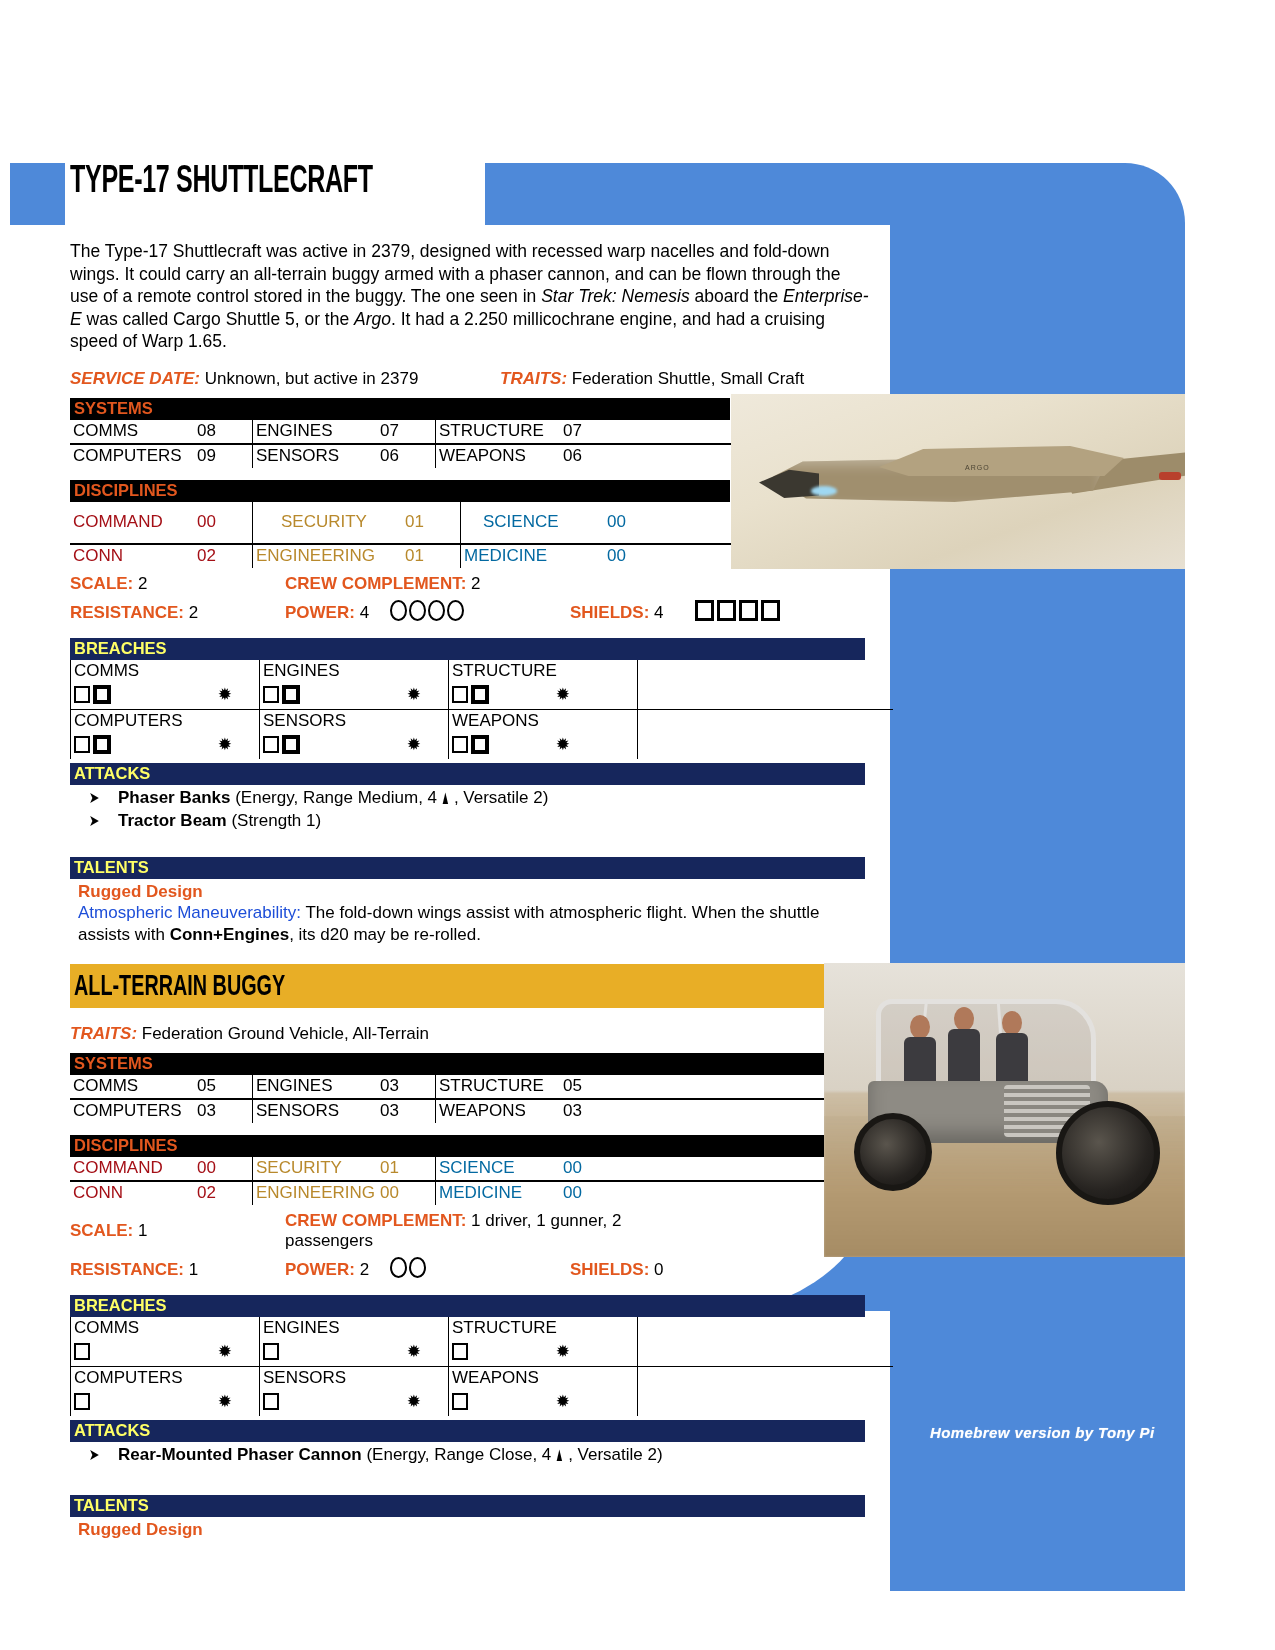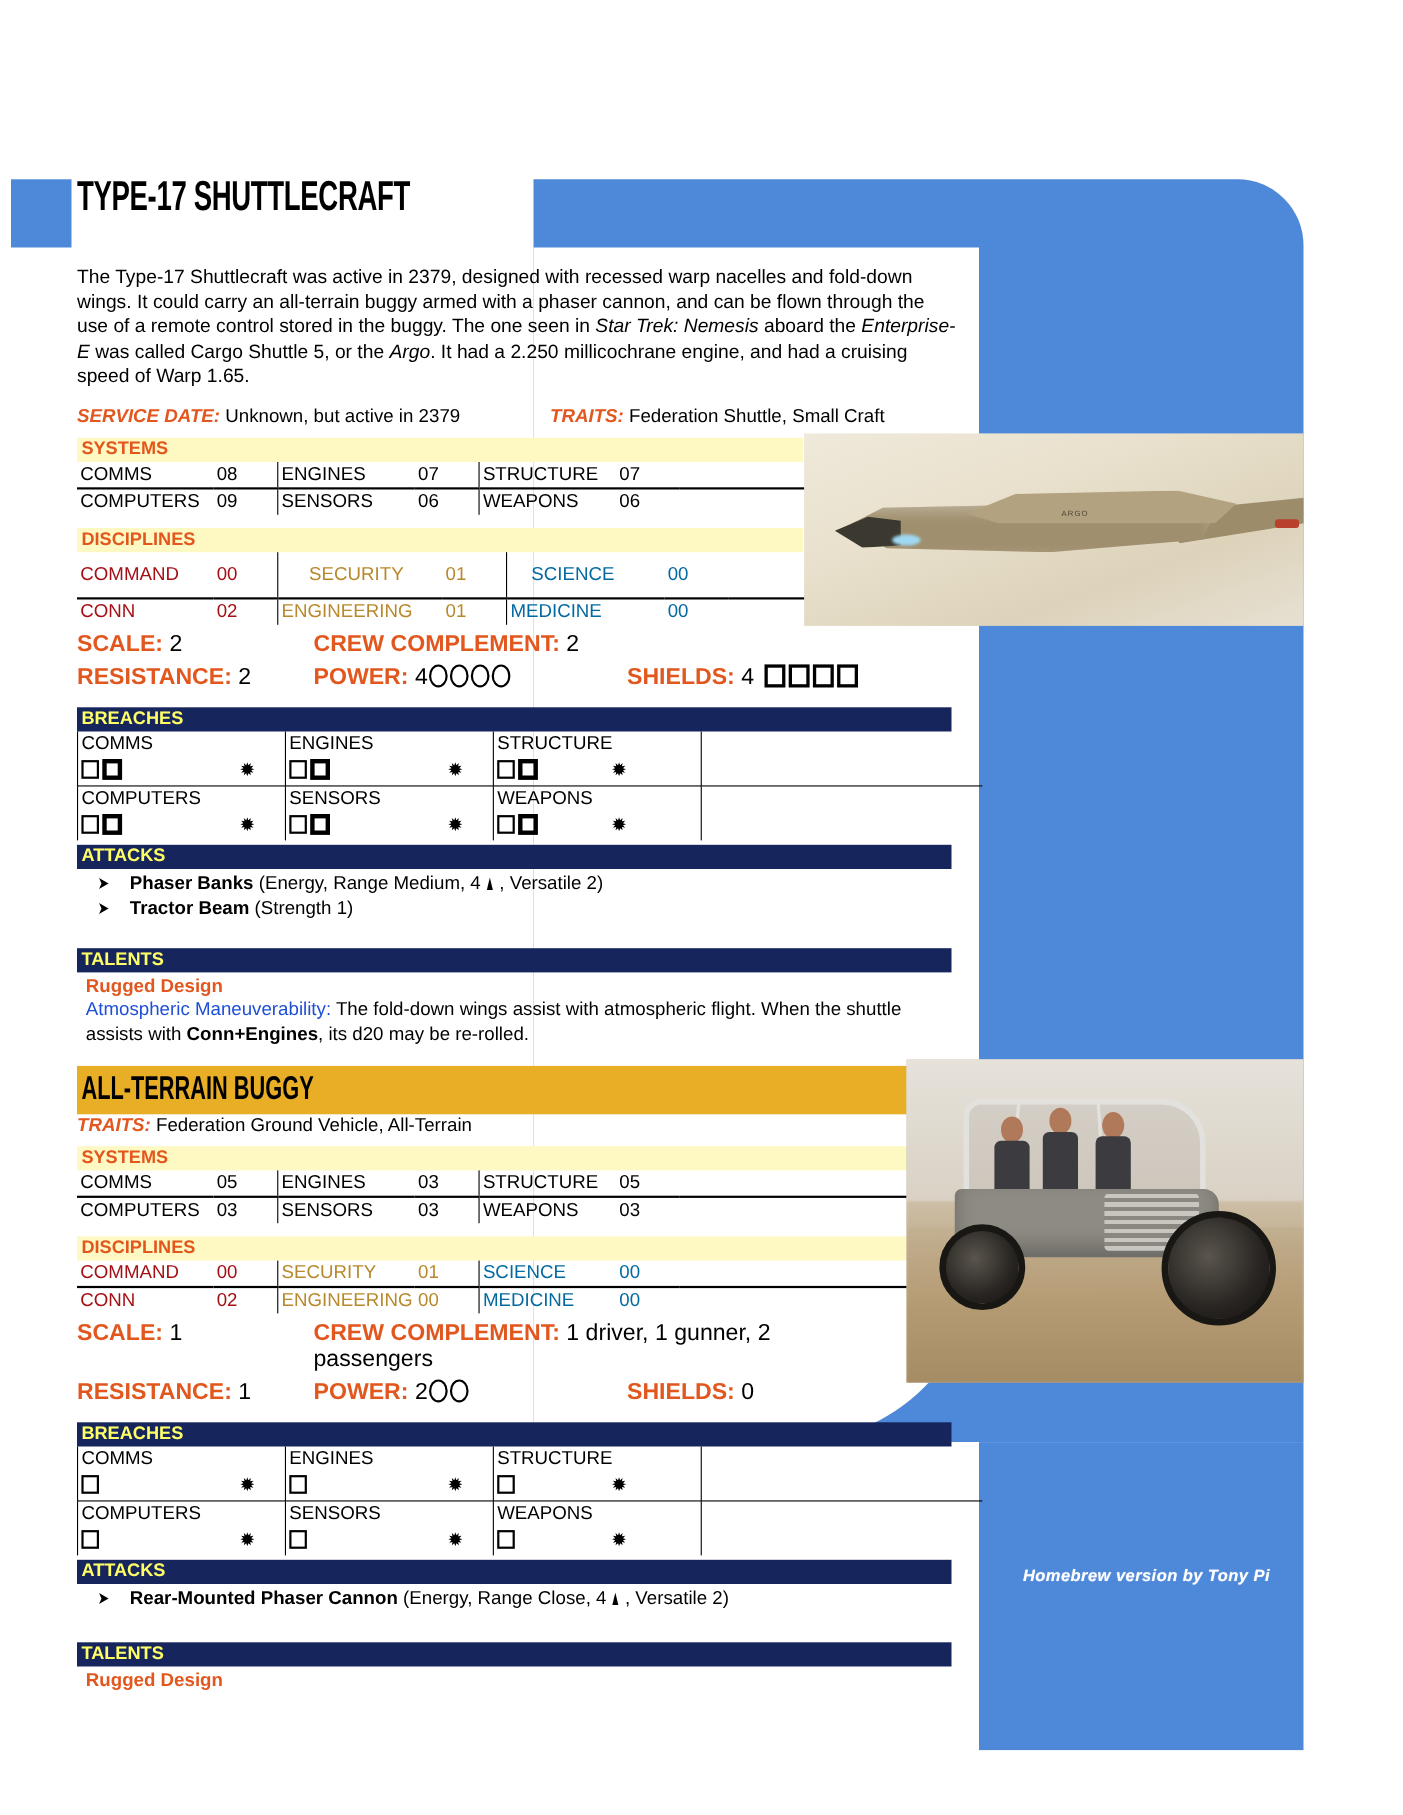--- a/index.html
+++ b/index.html
@@ -105,21 +105,21 @@
 
   
   .bar {
     font-weight: bold;
     font-size: 16.5px;
     padding: 1px 4px 2px 4px;
     letter-spacing: 0px;
     line-height: 19px;
   }
   .bar-yellow {
-    background: #fef9c3;
+    background: #000000;
     color: #e2571e;
     width: 795px;
     box-sizing: border-box;
   }
   .bar-yellow.short { width: 660px; }
   .bar-navy {
     background: #16265c;
     color: #ffff66;
     width: 795px;
     box-sizing: border-box;
@@ -145,21 +145,22 @@
   .col-command { color: #a40f16; }
   .col-security { color: #b8892c; margin-top: 48px; }
   .col-science { color: #0369a1; }
 
   
   .disc-tall td { height: 38px; vertical-align: top; padding-top: 1px; }
 
   
   .stat-line {
     display: flex;
-    font-size: 21px;
+    align-items: center;
+    font-size: 17px;
     margin: 6px 0 0 0;
     color: #000;
   }
   .stat-label { color: #e2571e; font-weight: bold; }
   .s-scale { width: 215px; }
   .s-crew  { width: 420px; }
   .s-res   { width: 215px; }
   .s-pow   { width: 105px; }
   .s-pips  { width: 180px; }
   .s-shd   { width: 125px; }
@@ -647,21 +648,21 @@
   <div class="bar bar-navy" style="margin-top:26px">TALENTS</div>
   <div class="talent-name">Rugged Design</div>
   <div class="talent-body">
     <span style="color:#1d4ed8;font-weight:normal">Atmospheric Maneuverability:</span><span> The fold-down wings assist with atmospheric flight. When the shuttle assists with </span><b>Conn+Engines</b><span>, its d20 may be re-rolled.</span>
   </div>
 
   <div class="buggy-header">
     <span>ALL-TERRAIN BUGGY</span>
   </div>
 
-  <div class="meta-row" style="margin-top:0">
+  <div class="meta-row" style="margin-top:16px">
     <div>
       <span class="meta-label">TRAITS:</span>
       <span class="meta-val">Federation Ground Vehicle, All-Terrain</span>
     </div>
   </div>
 
   <div class="bar bar-yellow">SYSTEMS</div>
   <table class="grid">
     <tbody>
         <tr class="row-under">

